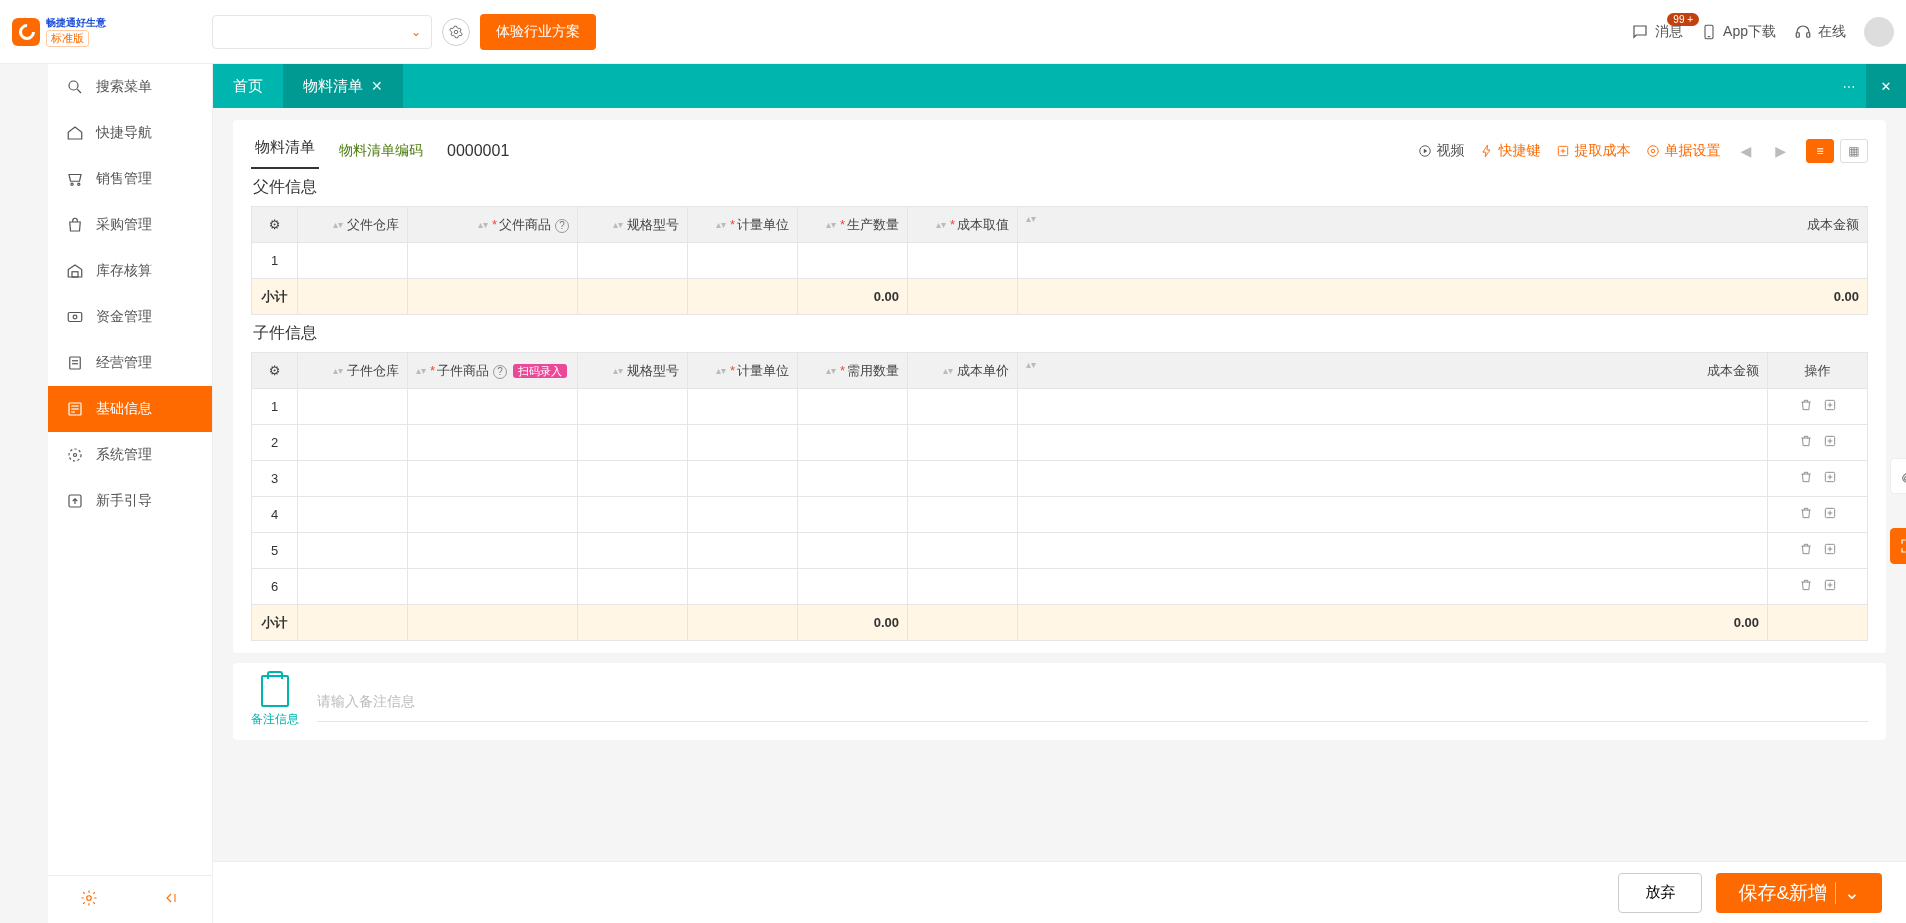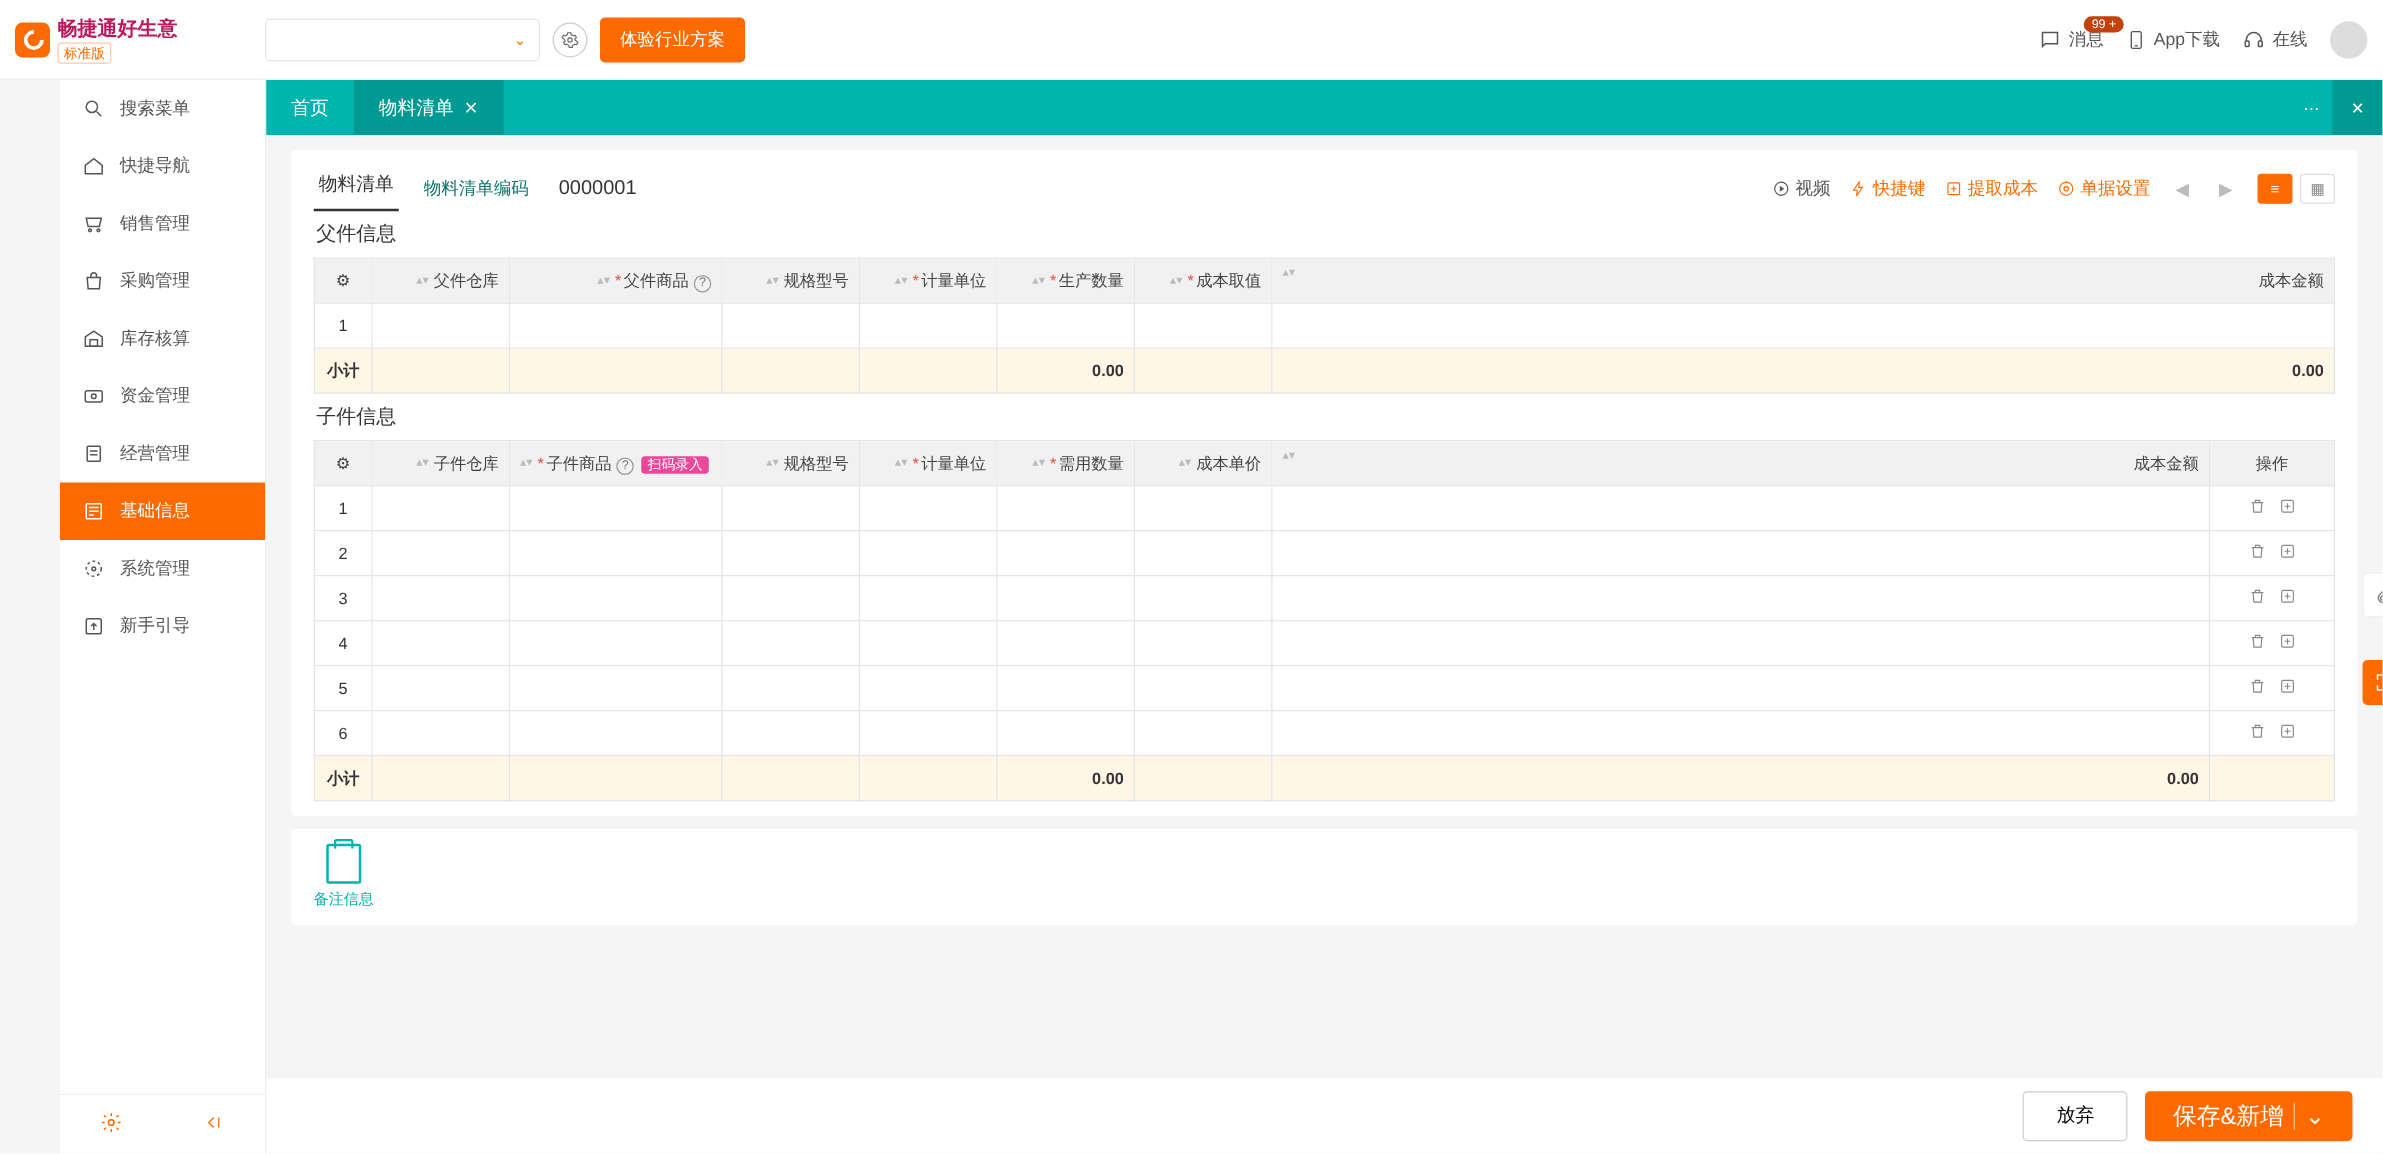--- a/index.html
+++ b/index.html
@@ -5,21 +5,21 @@
 * { box-sizing: border-box; margin: 0; padding: 0; }
 body { font-family: "Microsoft YaHei", Arial, sans-serif; font-size: 13px; color: #333; background: #f5f5f5; overflow: hidden; }
 .app { display: flex; flex-direction: column; height: 923px; width: 1906px; }
 
 
 .header { height: 64px; background: #fff; display: flex; align-items: center; padding: 0 12px; border-bottom: 1px solid #eee; }
 .logo-block { display: flex; align-items: center; gap: 6px; width: 160px; }
 .logo-glyph { width: 28px; height: 28px; background: #ff6a00; border-radius: 6px; position: relative; }
 .logo-glyph::before { content:""; position:absolute; left:7px; top:6px; width:10px; height:10px; border:3px solid #fff; border-radius:50%; border-top-color:transparent; transform: rotate(45deg); }
 .logo-text { display: flex; flex-direction: column; }
-.logo-text .main { color:#be185d; font-weight:600; font-size:16px; }
+.logo-text .main { color:#1d4ed8; font-weight:600; font-size:10px; }
 .logo-text .sub { color:#ff6a00; font-size:11px; border:1px solid #ffc9a3; border-radius:3px; padding:0 4px; width:fit-content; }
 .header-selector { display:flex; align-items:center; gap:10px; margin-left: 40px; }
 .selector-box { min-width: 220px; height:34px; border:1px solid #e5e5e5; border-radius:4px; display:flex; align-items:center; justify-content:space-between; padding:0 10px; color:#666; background:#fff; }
 .chev { color:#ff6a00; font-size:12px; }
 .gear-circle { width:28px; height:28px; border:1px solid #ccc; border-radius:50%; display:flex; align-items:center; justify-content:center; color:#666; font-size:14px; }
 .btn-primary { background:#ff6a00; color:#fff; border:none; border-radius:4px; height:36px; padding:0 16px; font-size:14px; cursor:pointer; }
 .header-right { margin-left:auto; display:flex; align-items:center; gap:18px; color:#555; font-size:14px; }
 .hr-item { display:flex; align-items:center; gap:6px; cursor:pointer; position:relative; }
 .badge { position:absolute; top:-10px; right:-16px; background:#c2410c; color:#fff; font-size:10px; border-radius:10px; padding:1px 6px; }
 .avatar { width:30px; height:30px; border-radius:50%; background:#ddd; }
@@ -40,21 +40,21 @@
 .tab.active { background:#009a93; }
 .tab .close { margin-left:8px; font-size:14px; opacity:.9; cursor:pointer; }
 .tab-close-all { position:absolute; right:0; width:40px; height:100%; display:flex; align-items:center; justify-content:center; background:#009a93; cursor:pointer; }
 .tab-more { position:absolute; right:40px; width:34px; height:100%; display:flex; align-items:center; justify-content:center; cursor:pointer; }
 
 
 .content { flex:1; padding:12px 20px 0 20px; display:flex; flex-direction:column; gap:10px; min-height:0; position:relative; }
 .panel { background:#fff; border-radius:4px; padding:12px 18px; }
 .panel-header-row { display:flex; align-items:center; gap:20px; }
 .sub-tab { border-bottom:2px solid #333; padding:6px 4px 10px 4px; font-size:15px; }
-.bill-code-label { color:#0f766e; font-size:14px; }
+.bill-code-label { color:#4d7c0f; font-size:14px; }
 .bill-code-value { font-size:16px; margin-left:4px; }
 .panel-actions { margin-left:auto; display:flex; align-items:center; gap:16px; color:#555; font-size:14px; }
 .panel-actions .orange { color:#ff6a00;text-align:center; }
 .panel-actions .item { display:flex; align-items:center; gap:4px; cursor:pointer; }
 .view-toggle { display:flex; gap:6px; align-items:center; }
 .vt-btn { width:28px; height:24px; border:1px solid #ddd; border-radius:3px; display:flex; align-items:center; justify-content:center; font-size:12px; color:#888; }
 .vt-btn.active { background:#ff6a00; color:#fff; border-color:#ff6a00; }
 .nav-arrow { color:#bbb; padding:0 4px; }
 
 
@@ -540,20 +540,21 @@
             </tbody>
           </table>
         </div>
 
         <div class="panel">
           <div class="remark-row">
             <div class="remark-icon-block">
               <div class="remark-glyph"></div>
               <span>备注信息</span>
             </div>
+            <input class="remark-input" placeholder="请输入备注信息" style="">
           </div>
         </div>
 
         <div class="attach-float float-btn">
           <svg width="18" height="18" viewBox="0 0 24 24">
               <path d="M21 11l-8 8a5 5 0 0 1-7-7l9-9a3.5 3.5 0 0 1 5 5l-9 9a2 2 0 0 1-3-3l8-8"></path>
             </svg>
         </div>
         <div class="float-rail">
           <div class="float-btn orange">

